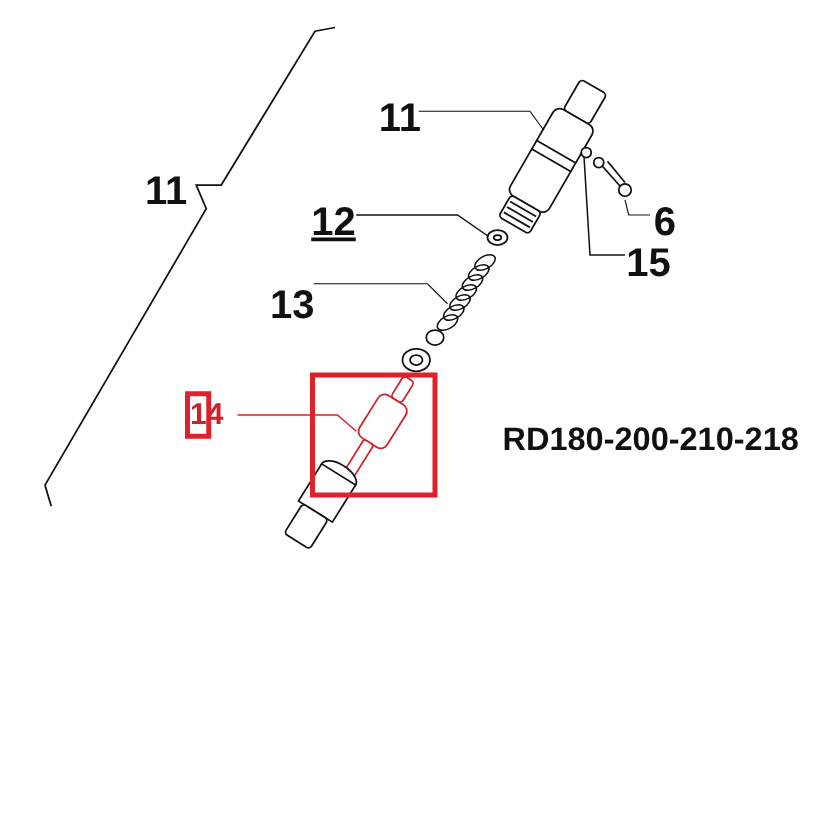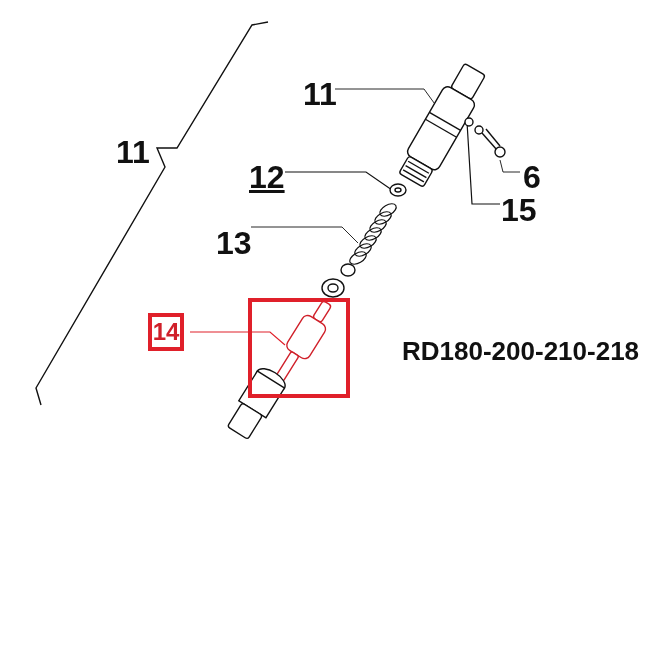--- a/index.html
+++ b/index.html
@@ -1,19 +1,19 @@
 <!DOCTYPE html>
 <html><head>
 <meta charset="utf-8">
 <style>
   html, body { margin:0; padding:0; background:#ffffff; }
   body { width:650px; height:653px; position:relative; overflow:hidden; font-family:"Liberation Sans", sans-serif; }
   .lbl { position:absolute; font-weight:bold; font-size:32px; color:#111; line-height:1; }
   .code { position:absolute; font-weight:bold; font-size:26px; color:#111; left:402px; top:336px; }
-  .hl-label { position:absolute; left:148px; top:313px; width:36px; height:38px; border:4px solid #e0202a; box-sizing:border-box; color:#d0202a; font-weight:bold; font-size:24px; text-align:center; line-height:30px; }
+  .hl-label { position:absolute; left:148px; top:313px; width:21px; height:38px; border:4px solid #e0202a; box-sizing:border-box; color:#d0202a; font-weight:bold; font-size:24px; text-align:center; line-height:30px; }
   .hl-box { position:absolute; left:248px; top:298px; width:102px; height:100px; border:4px solid #e0202a; box-sizing:border-box; }
   svg { position:absolute; left:0; top:0; }
 </style>
 </head>
 <body>
 
 <svg width="650" height="653" stroke="#111" fill="none" stroke-width="1.4">
 
   <polyline points="268,22 252,25 177,148 157,148 165,167 36,388 41,405"></polyline>
 

